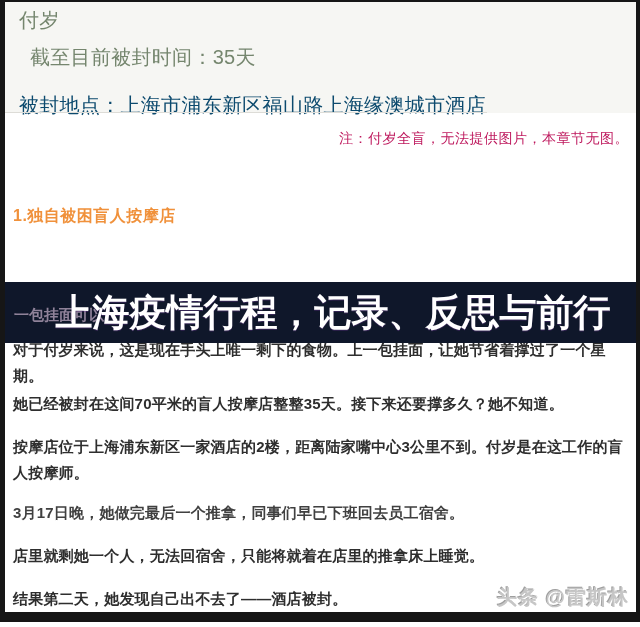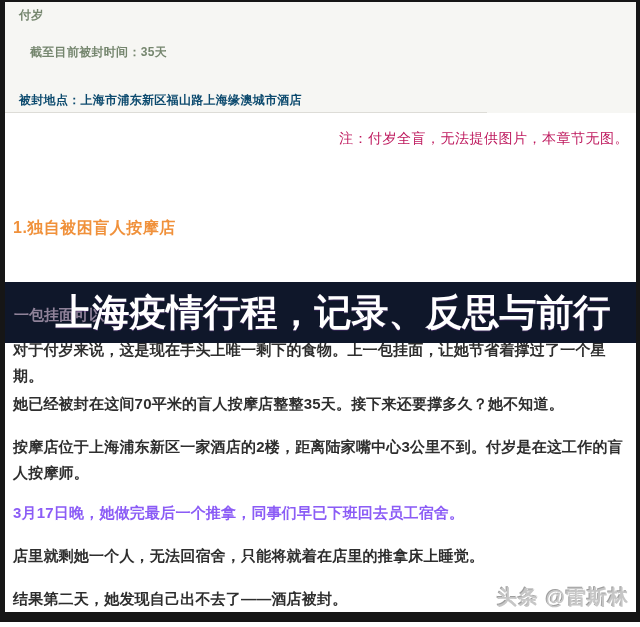--- a/index.html
+++ b/index.html
@@ -13,36 +13,36 @@
   #bar-top{left:0;top:0;width:640px;height:2px;}
   #bar-left{left:0;top:0;width:5px;height:622px;}
   #bar-right{right:0;top:0;width:4px;height:622px;}
   #bar-bottom{left:0;top:612px;width:640px;height:10px;}
   
   #header{
     position:absolute;left:5px;top:0;width:631px;height:113px;
     background:#f6f6f3;z-index:1;
   }
   .hline{
-    position:absolute;left:14px;font-size:12px;font-weight:700;
+    position:absolute;left:14px;font-size:20px;font-weight:400;
     color:#75866e;letter-spacing:.3px;white-space:nowrap;
   }
   #h-name{top:7px;}
   #h-time{top:44px;margin-left:11px;}
   #h-loc{top:92px;}
   #header-divider{
     position:absolute;left:5px;top:112px;width:482px;height:1px;
     background:#dddcd7;z-index:2;
   }
   #note{
     position:absolute;right:11px;top:130px;font-size:14px;color:#be185d;
     letter-spacing:.5px;white-space:nowrap;z-index:1;text-align:right;
   }
   #section-heading{
-    position:absolute;left:13px;top:218px;font-size:16px;font-weight:700;
+    position:absolute;left:13px;top:206px;font-size:16px;font-weight:700;
     color:#f0913b;letter-spacing:.5px;z-index:1;
   }
   
   #banner{
     position:absolute;left:0;top:282px;width:640px;height:61px;
     background:#b87ce2;z-index:3;
   }
   #banner-obscured{
     position:absolute;left:14px;top:24px;font-size:15px;font-weight:600;
     color:#8f8299;white-space:nowrap;
@@ -87,21 +87,21 @@
   <div id="section-heading" style="color: rgb(240, 145, 59);">1.独自被困盲人按摩店</div>
 
   <div id="banner" style="background: #0f172a;">
     <div id="banner-obscured">一包挂面可以</div>
     <div id="banner-title">上海疫情行程，记录、反思与前行</div>
   </div>
 
   <div class="para" id="p1" style="color: rgb(46, 46, 46);">对于付岁来说，这是现在手头上唯一剩下的食物。上一包挂面，让她节省着撑过了一个星期。</div>
   <div class="para" id="p2" style="color: rgb(46, 46, 46);">她已经被封在这间70平米的盲人按摩店整整35天。接下来还要撑多久？她不知道。</div>
   <div class="para" id="p3" style="color: rgb(46, 46, 46);">按摩店位于上海浦东新区一家酒店的2楼，距离陆家嘴中心3公里不到。付岁是在这工作的盲人按摩师。</div>
-  <div class="para" id="p4" style="color: #8b5cf6;">3月17日晚，她做完最后一个推拿，同事们早已下班回去员工宿舍。</div>
+  <div class="para" id="p4" style="color: #404040;">3月17日晚，她做完最后一个推拿，同事们早已下班回去员工宿舍。</div>
   <div class="para" id="p6" style="color: rgb(46, 46, 46);">结果第二天，她发现自己出不去了——酒店被封。</div>
   <div class="para" id="p5" style="color: rgb(46, 46, 46);">店里就剩她一个人，无法回宿舍，只能将就着在店里的推拿床上睡觉。</div>
 
   <div id="watermark" style="color: rgb(198, 198, 198);">头条 @雷斯林</div>
 
   <div class="bar" id="bar-top" style="background: rgb(22, 22, 22);"></div>
   <div class="bar" id="bar-left" style="background: rgb(22, 22, 22);"></div>
   <div class="bar" id="bar-right" style="background: rgb(22, 22, 22);"></div>
   <div class="bar" id="bar-bottom" style="background: rgb(22, 22, 22);"></div>
 

